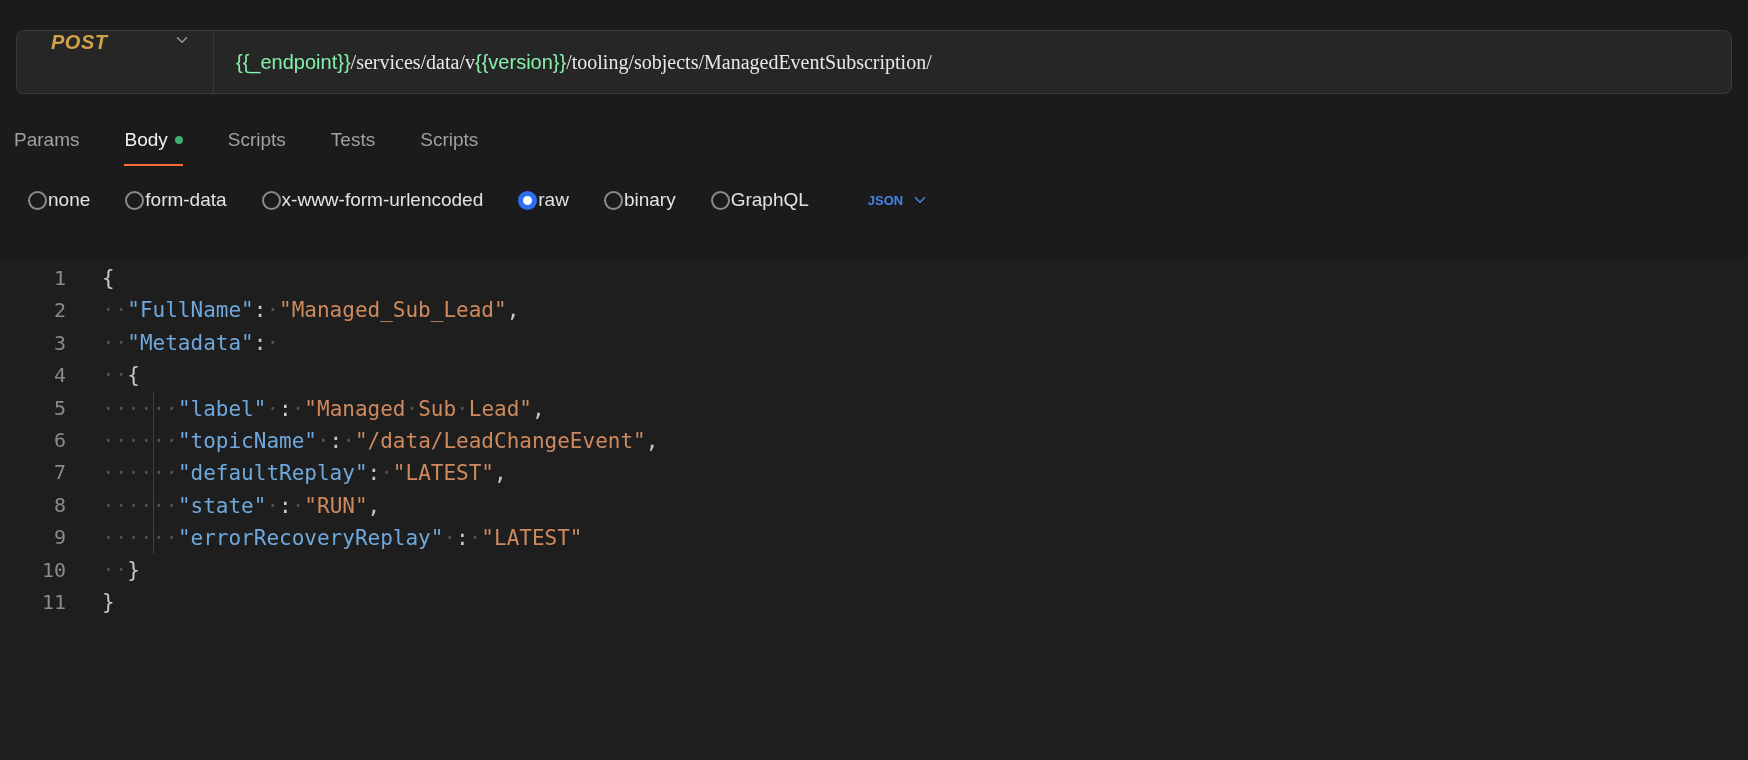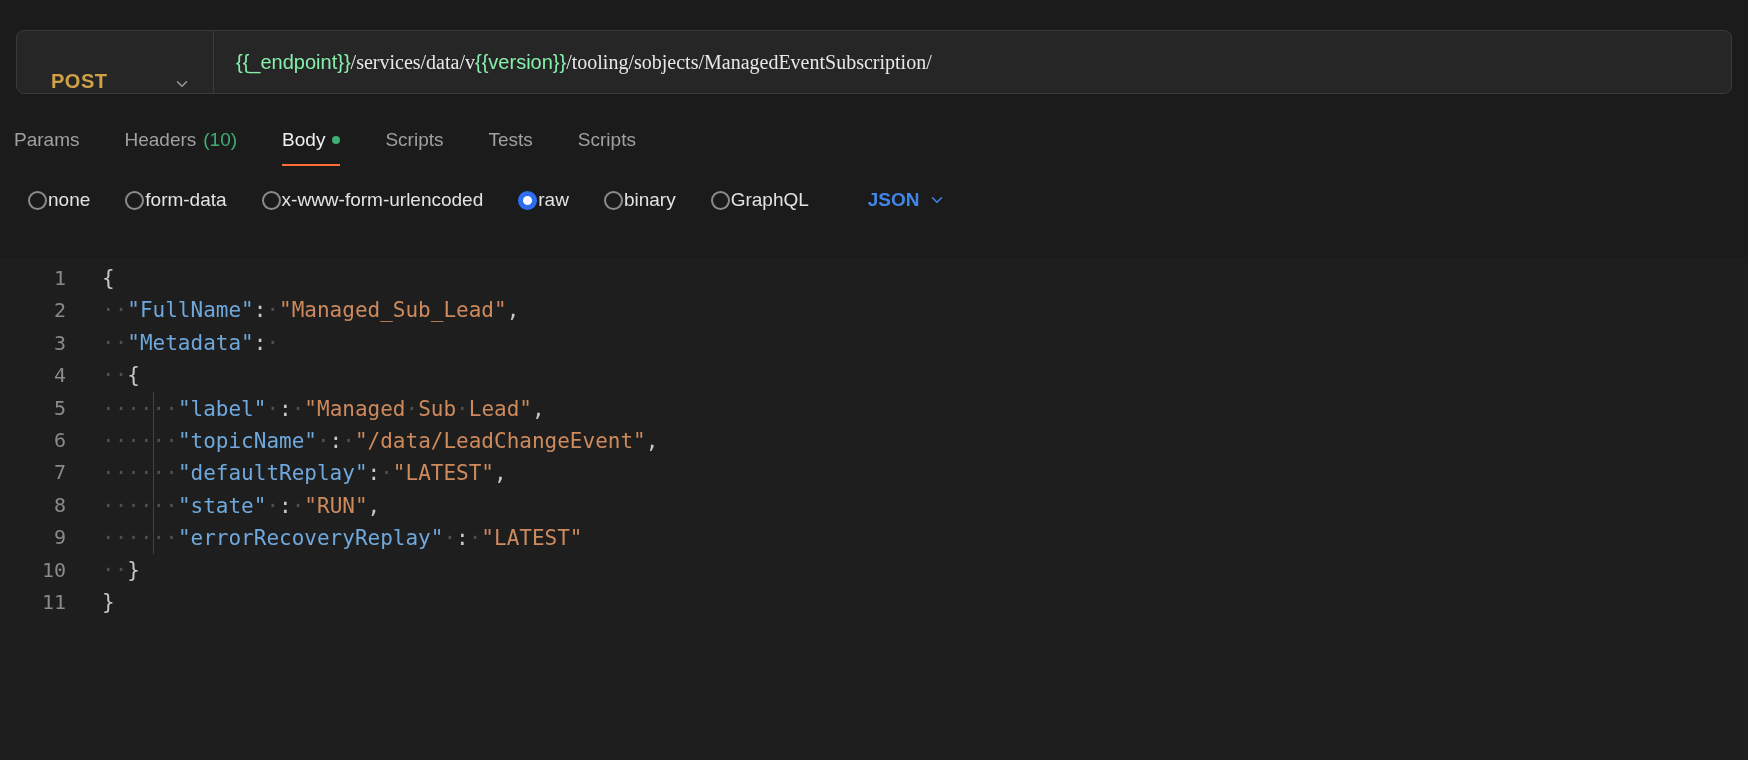--- a/index.html
+++ b/index.html
@@ -7,22 +7,22 @@
               font-family:"Liberation Sans", sans-serif; }
   body { display:flex; flex-direction:column; }
 
   
   .request-bar {
     margin:30px 16px 0 16px; height:64px;
     background:#262626; border:1px solid #3a3a3a; border-radius:8px;
     display:flex; align-items:center;
   }
   .method-select {
-    width:196px; height:100%; display:flex; align-items:flex-end;
-    justify-content:space-between; padding:0 22px 0 34px; cursor:pointer;
+    width:196px; height:100%; display:flex; align-items:flex-start;
+    justify-content:space-between; padding:0 22px 0 34px; cursor:pointer;font-style:italic;
   }
   .method-label { font-size:20px; font-weight:700; color:#d0a147; letter-spacing:0.5px; }
   .bar-divider { width:1px; height:64px; background:#3a3a3a; }
   .url-field { flex:1; padding-left:22px; font-size:20px; color:#e8e8e8; white-space:nowrap; overflow:hidden; }
   .seg-plain { color:#e8e8e8;font-family:Liberation Serif, serif; }
   .seg-variable { color:#86efac; }
 
   .chev { width:18px; height:18px; }
 
   
@@ -34,21 +34,21 @@
                        height:2px; background:#ff6c37; }
   .tab-count { color:#3fae75; }
   .tab-dot { width:8px; height:8px; border-radius:50%; background:#3fae75; display:inline-block; }
 
   
   .radio-row { margin:12px 0 0 28px; height:44px; display:flex; align-items:center; gap:35px; }
   .radio-opt { display:flex; align-items:center; gap:1px; font-size:19px; color:#e3e3e3; cursor:pointer; }
   .radio-circle { width:19px; height:19px; border-radius:50%; border:2px solid #8a8a8a; background:transparent; }
   .radio-opt.selected .radio-circle { border:5px solid #2e6ff2; background:#ffffff; }
   .lang-select { margin-left:24px; display:flex; align-items:center; gap:8px;
-                 font-size:19px; font-weight:700; color:#4285e8; cursor:pointer; }
+                 font-size:13px; font-weight:700; color:#4285e8; cursor:pointer; }
 
   
   .editor { margin-top:36px; flex:1; background:#1e1e1e; padding-top:4px;
             font-family:"DejaVu Sans Mono", monospace; }
   .line { display:flex; height:32.4px; line-height:32.4px; white-space:pre; }
   .gutter { width:80px; flex:0 0 80px; text-align:right; padding-right:14px;
             color:#8a8a8a; font-size:20px; }
   .code { flex:1; padding-left:22px; font-size:21px; }
   .line.current .code { background:#3a3c28; }
   .tok-punct { color:#c8c8c8; }
@@ -68,24 +68,20 @@
         <polyline points="6 9 12 15 18 9"></polyline>
       </svg>
   </div>
   <div class="bar-divider"></div>
   <div class="url-field"><span class="seg-variable">{{_endpoint}}</span><span class="seg-plain">/services/data/v</span><span class="seg-variable">{{version}}</span><span class="seg-plain">/tooling/sobjects/ManagedEventSubscription/</span></div>
 </div>
 
 <div class="tabs">
     <div class="tab">
       <span>Params</span>
-    </div>
-    <div class="tab">
-      <span>Headers</span>
-      <span class="tab-count">(10)</span>
     </div>
     <div class="tab active">
       <span>Body</span>
       <span class="tab-dot"></span>
     </div>
     <div class="tab">
       <span>Scripts</span>
     </div>
     <div class="tab">
       <span>Tests</span>

